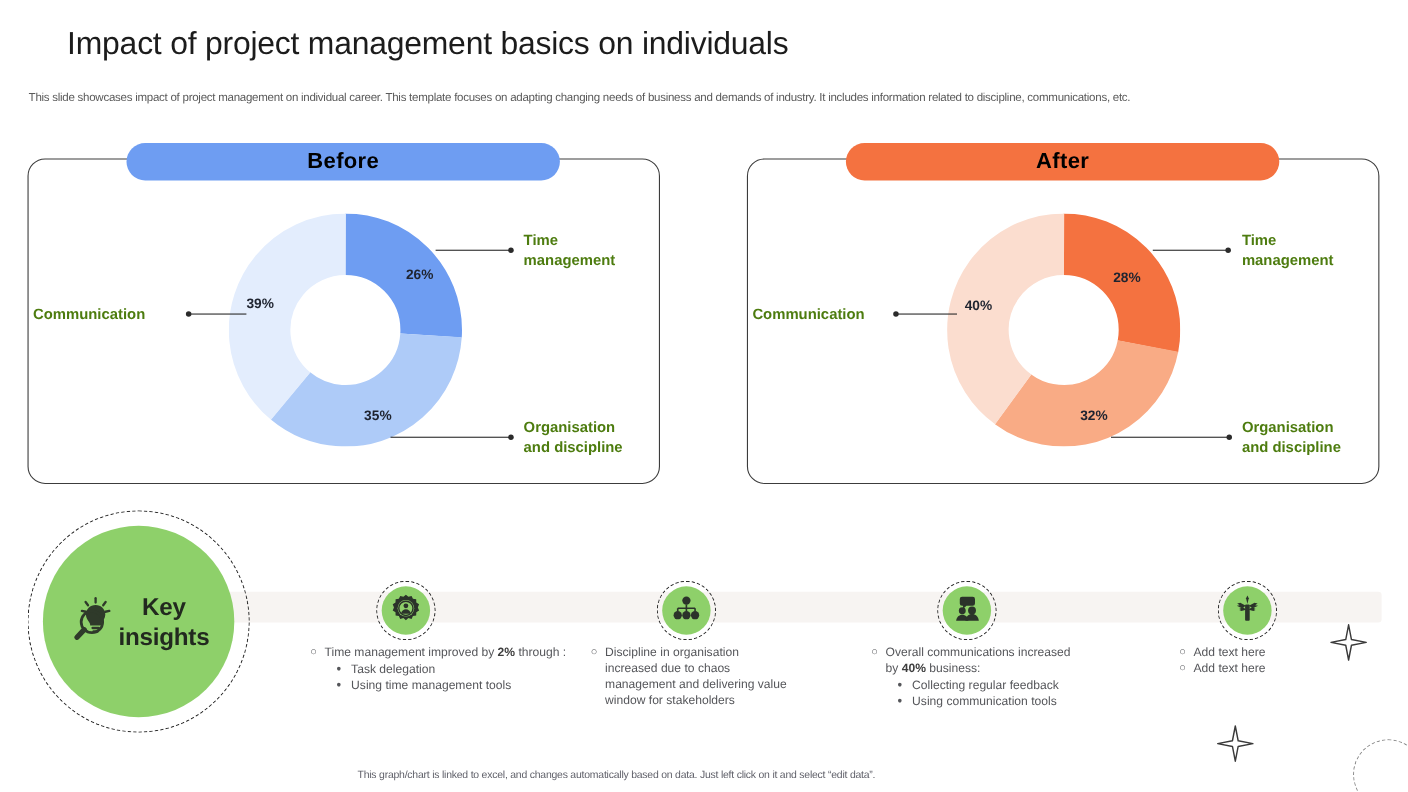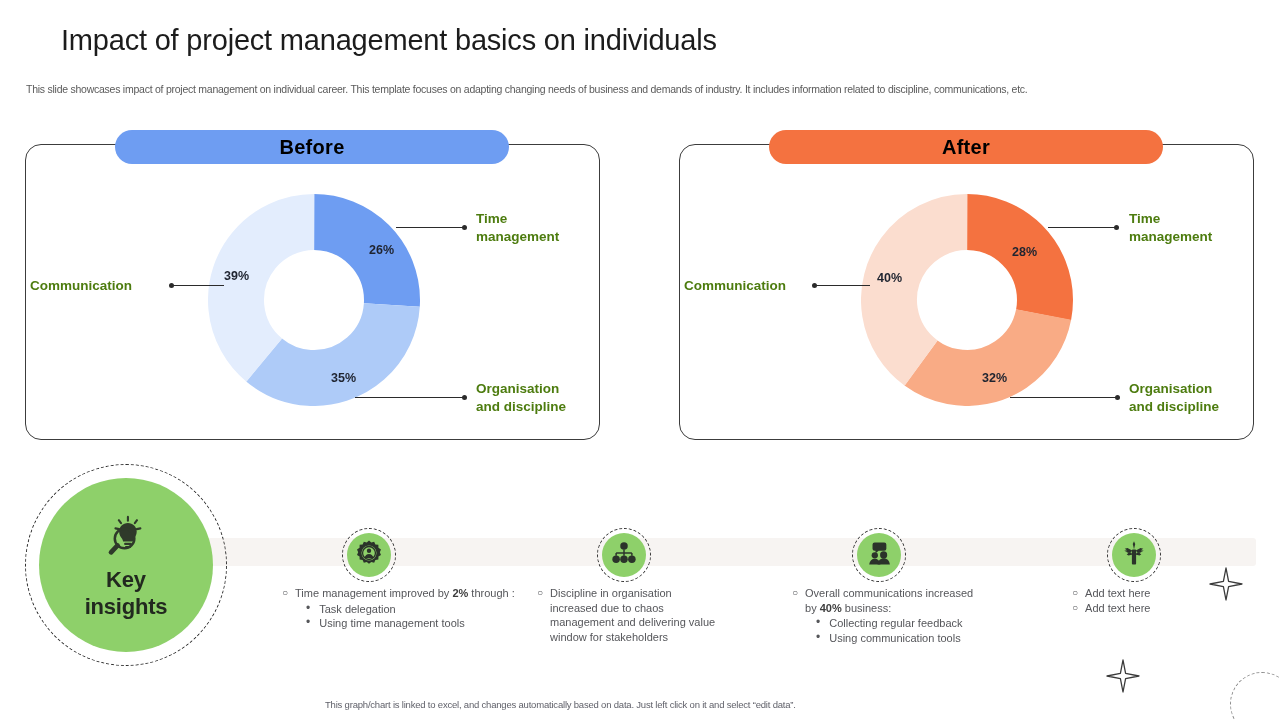--- a/index.html
+++ b/index.html
@@ -68,21 +68,21 @@
     position: absolute; left: 120px; top: 538px; width: 1136px; height: 28px;
     background: #f7f4f2; border-radius: 3px;
   }
   .key-dashed {
     position: absolute; left: 25px; top: 464px; width: 202px; height: 202px;
     border: 1.6px dashed #2c2c2c; border-radius: 50%;
   }
   .key-circle {
     position: absolute; left: 39px; top: 478px; width: 174px; height: 174px;
     border-radius: 50%; background: #8ed06a;
-    display: flex; flex-direction: column; align-items: center; justify-content: center;
+    display: flex; flex-direction: row; align-items: center; justify-content: center;
   }
   .key-circle .kicon { margin-top: 4px; margin-bottom: 2px; }
   .key-label {
     font-size: 22px; font-weight: bold; color: #22291f; text-align: center;
     line-height: 27px; letter-spacing: -0.2px;
   }
 
   .icon-node { position: absolute; top: 528px; width: 54px; height: 54px; }
   .icon-node .ring {
     position: absolute; inset: 0; border: 1.5px dashed #2c2c2c; border-radius: 50%;

